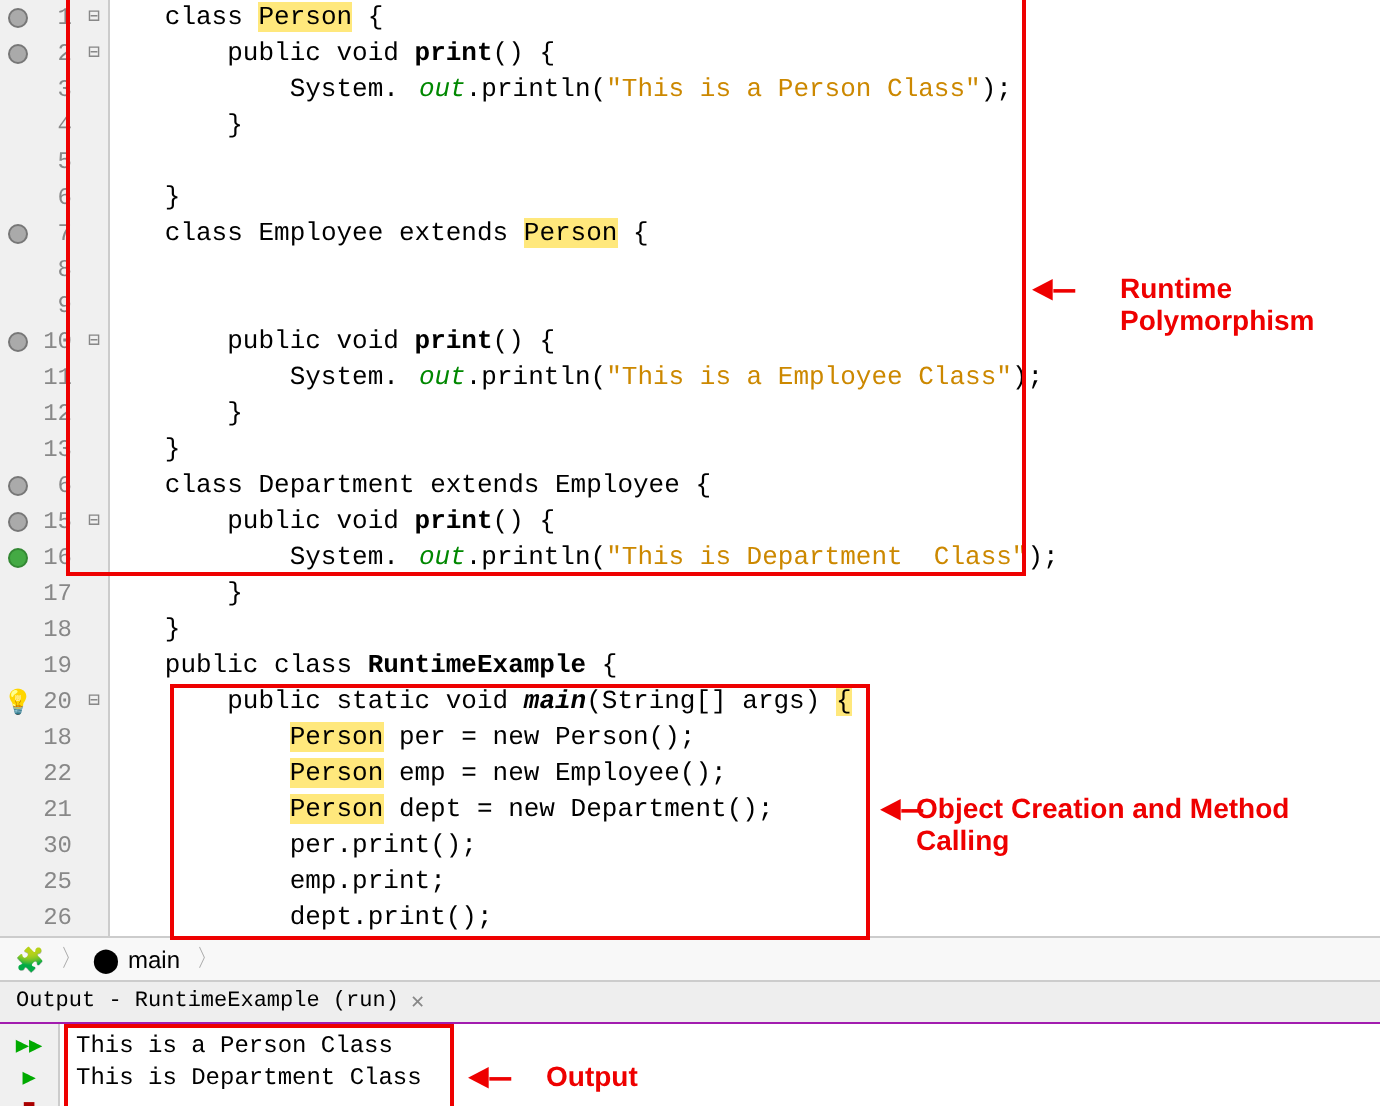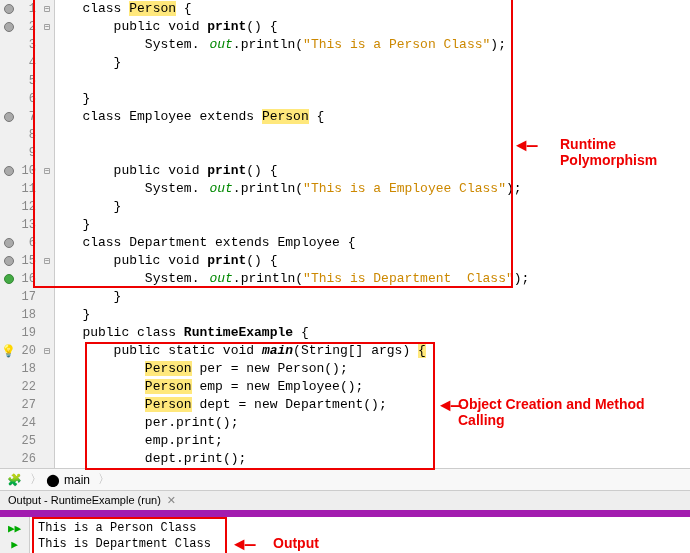--- a/index.html
+++ b/index.html
@@ -18,21 +18,21 @@
 .hl { background: #ffe87c; }
 .bold-id { font-weight: bold; }
 .italic-id { font-style: italic; }
 .red-box { position: absolute; border: 2px solid #e00; pointer-events: none; }
 .arrow { position: absolute; color: #e00; font-size: 18px; font-weight: bold; }
 .anno { position: absolute; color: #e00; font-family: Arial, sans-serif; font-size: 14px; font-weight: bold; }
 .breadcrumb { display: flex; align-items: center; background: #f8f8f8; border-bottom: 1px solid #ccc; padding: 2px 8px; font-family: Arial, sans-serif; font-size: 12px; height: 22px; }
 .breadcrumb span { margin-right: 4px; }
 .bc-icon { width: 14px; height: 14px; display: inline-flex; align-items: center; justify-content: center; margin-right: 3px; }
 .chev { color: #aaa; margin: 0 4px; }
-.output-tab { display: flex; align-items: flex-start; background: #eee; font-family: Liberation Sans, sans-serif; font-size: 11px; padding: 3px 8px; border-bottom: 7px solid #a21caf; }
+.output-tab { display: flex; align-items: center; background: #eee; font-family: Liberation Mono, monospace; font-size: 11px; padding: 3px 8px; border-bottom: 1px solid #a21caf; }
 .output-tab .close { margin-left: 6px; color: #888; font-size: 11px; }
 .output-panel { display: flex; position: relative; }
 .output-gutter { width: 30px; background: #f0f0f0; border-right: 1px solid #ccc; padding-top: 3px; }
 .out-icon { height: 16px; display: flex; align-items: center; justify-content: center; font-size: 11px; }
 .output-text { flex: 1; padding: 3px 8px; font-family: 'Courier New', monospace; font-size: 12px; line-height: 16px; }
 .circle-gray { width: 10px; height: 10px; border-radius: 50%; background: #aaa; border: 1px solid #777; }
 .circle-green { width: 10px; height: 10px; border-radius: 50%; background: #4a4; border: 1px solid #383; }
 .bulb { color: #cc9900; font-size: 12px; }
 </style>
 </head>
@@ -161,26 +161,26 @@
         <div class="line-num">18</div>
         <div class="fold"></div>
       </div>
     <div class="gutter-row">
         <div class="gutter-icon"></div>
         <div class="line-num">22</div>
         <div class="fold"></div>
       </div>
     <div class="gutter-row">
         <div class="gutter-icon"></div>
-        <div class="line-num">27</div>
-        <div class="fold"></div>
-      </div>
-    <div class="gutter-row">
-        <div class="gutter-icon"></div>
-        <div class="line-num">24</div>
+        <div class="line-num">21</div>
+        <div class="fold"></div>
+      </div>
+    <div class="gutter-row">
+        <div class="gutter-icon"></div>
+        <div class="line-num">30</div>
         <div class="fold"></div>
       </div>
     <div class="gutter-row">
         <div class="gutter-icon"></div>
         <div class="line-num">25</div>
         <div class="fold"></div>
       </div>
     <div class="gutter-row">
         <div class="gutter-icon"></div>
         <div class="line-num">26</div>

